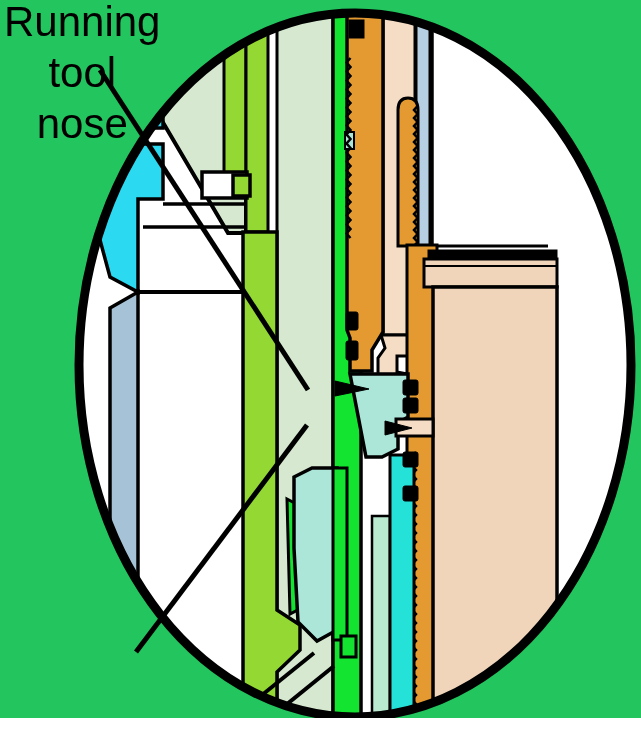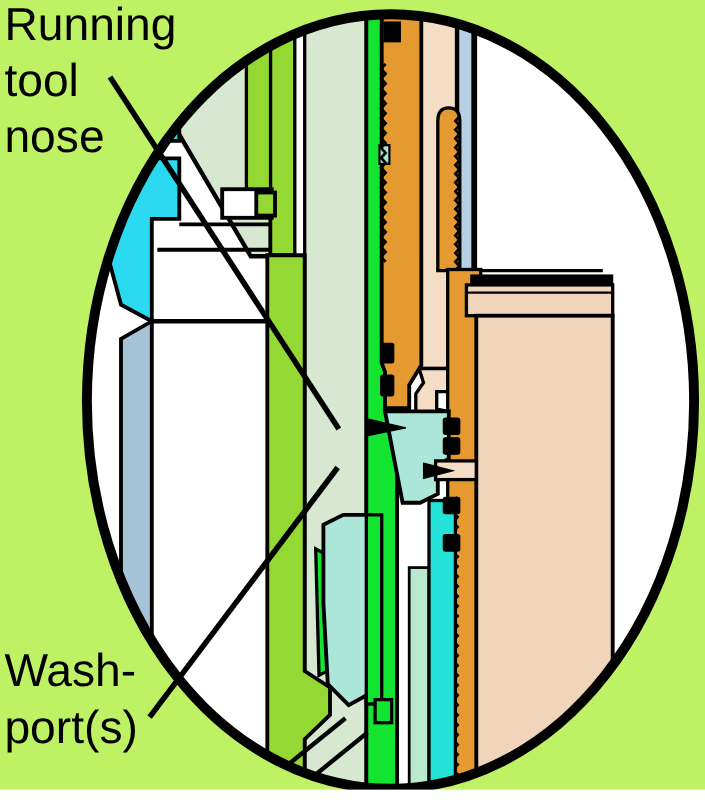--- a/index.html
+++ b/index.html
@@ -1,17 +1,17 @@
 <!DOCTYPE html>
 <html><head>
 <meta charset="utf-8">
 <style>
   html,body{margin:0;padding:0;background:#fff;}
-  #stage{position:relative;width:641px;height:718px;background:#bef264;overflow:hidden;
-         font-family:"Liberation Sans",sans-serif;}
+  #stage{position:relative;width:641px;height:718px;background:#22c55e;overflow:hidden;
+         font-family:"Liberation Sans",sans-serif;text-align:center;}
   svg{position:absolute;left:0;top:0;}
   svg *{stroke-linejoin:miter;}
   .label{position:absolute;color:#000;font-size:42px;line-height:51px;
          white-space:pre-line;letter-spacing:0px;}
 </style>
 </head>
 <body>
 
 <div id="stage">
 
@@ -98,16 +98,14 @@
   <line x1="100" y1="70" x2="308" y2="390" stroke-width="5" stroke="#000000"></line>
   <line x1="136" y1="652" x2="307" y2="425" stroke-width="5" stroke="#000000"></line>
 
   <ellipse cx="355" cy="365" rx="276" ry="352" fill="none" stroke-width="9" stroke="#000000"></ellipse>
 </svg>
 
 <div class="label" style="left:4px;top:-4px;">Running
 tool
 nose</div>
 
-<div class="label" style="left:4px;top:584px;">Wash-
-port(s)</div>
 
 </div>
 
 </body></html>

